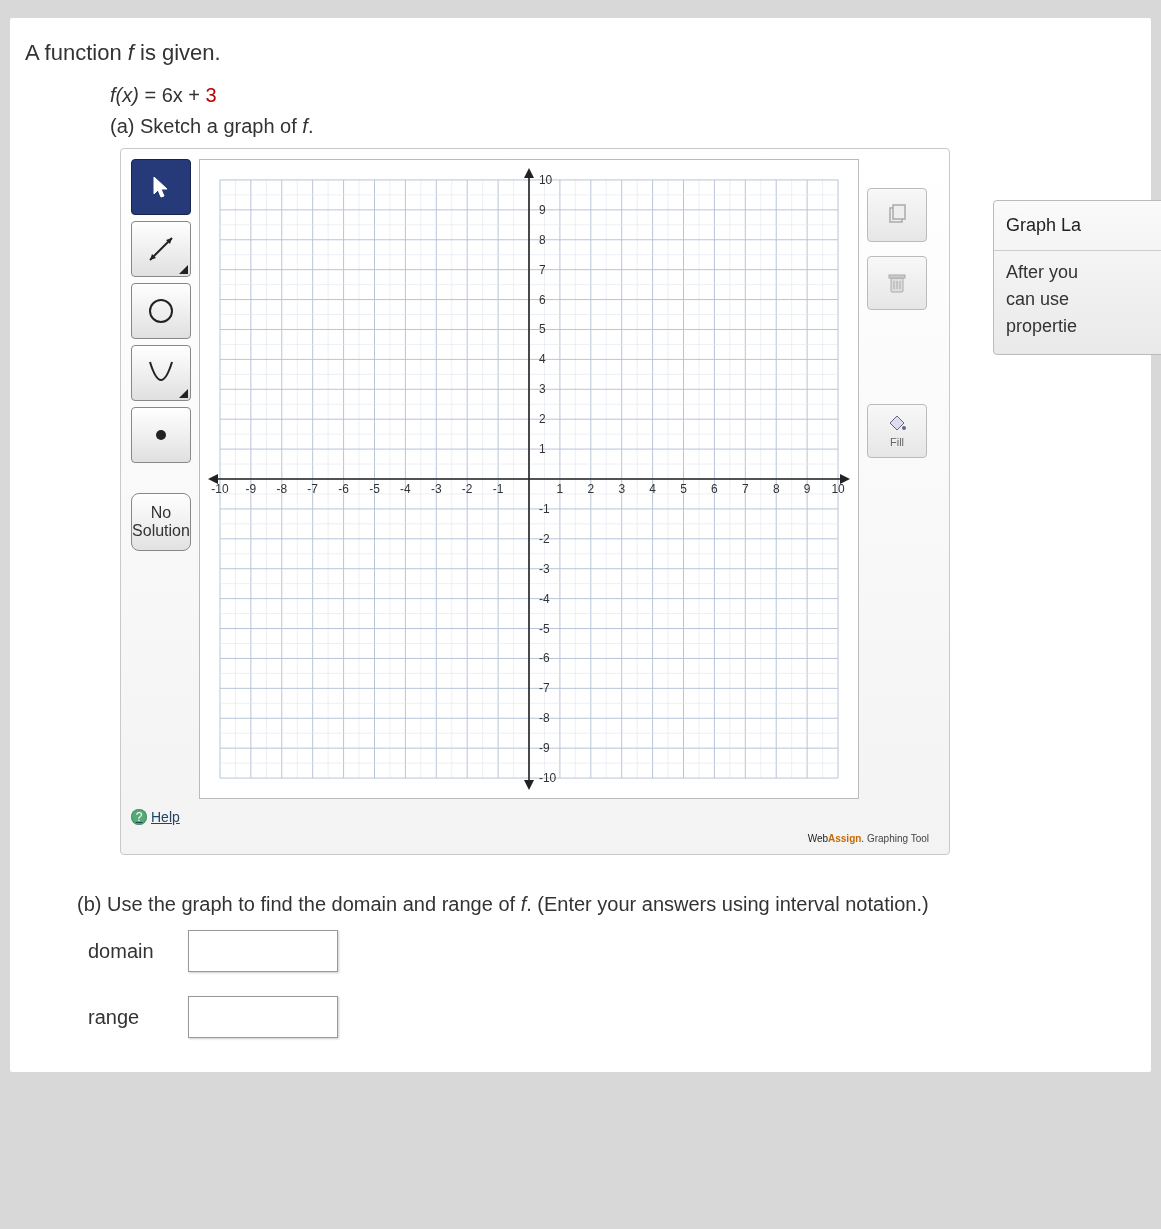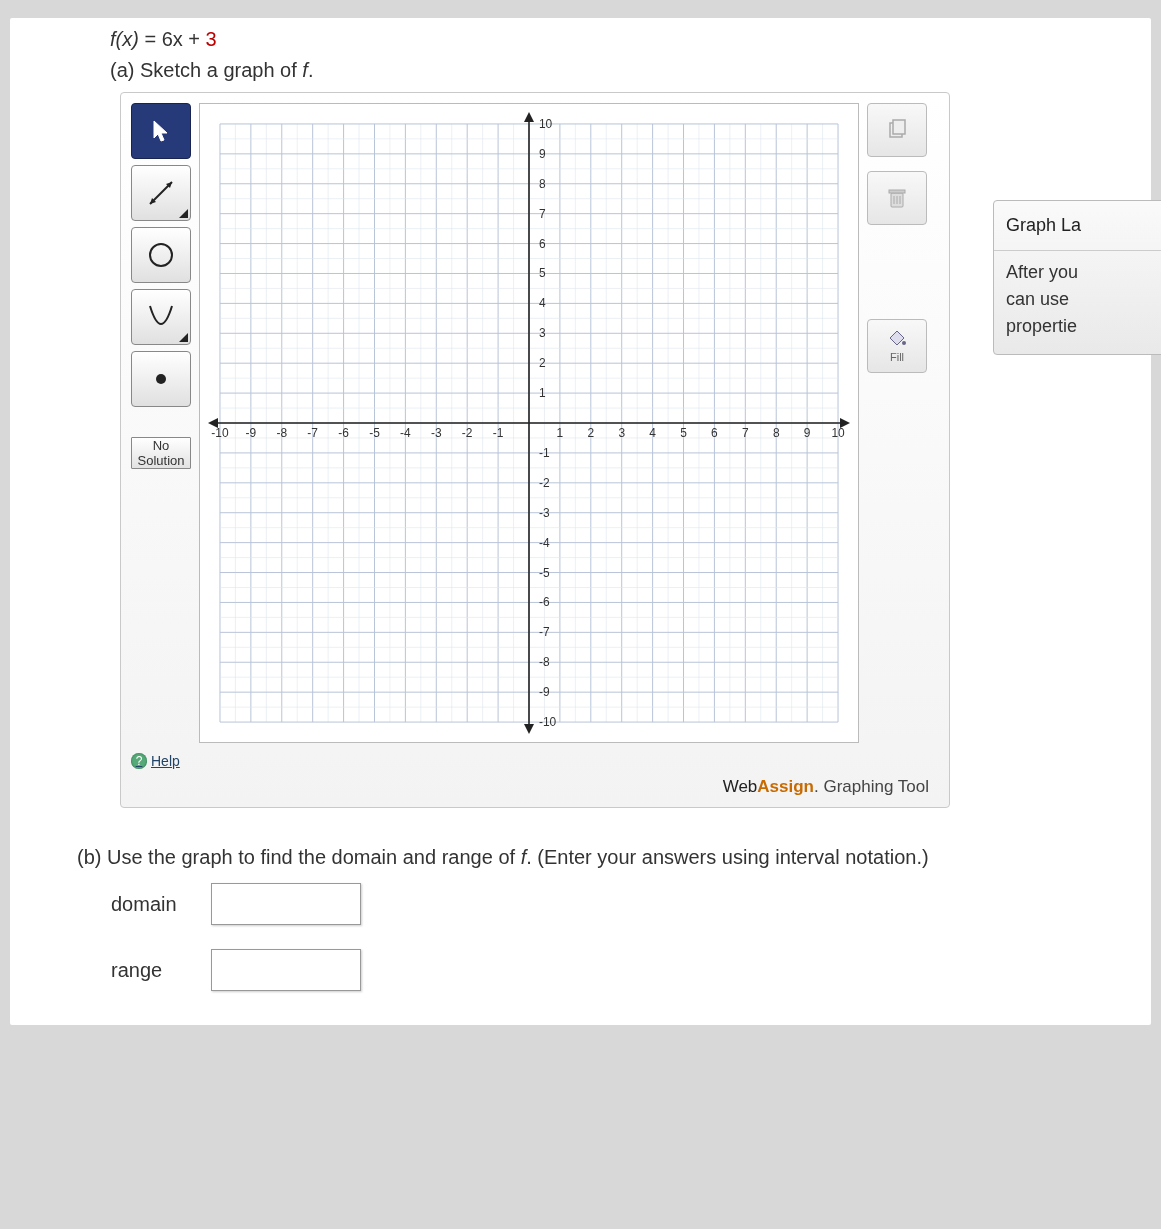--- a/index.html
+++ b/index.html
@@ -60,83 +60,86 @@
     border-color: #18244f;
   }
   .tool-corner {
     position: absolute;
     right: 2px; bottom: 2px;
     width: 0; height: 0;
     border-left: 9px solid transparent;
     border-bottom: 9px solid #222;
   }
   .tool-nosol {
-    width: 60px; height: 32px;
-    border: 1px solid #888; border-radius: 1px;
+    width: 60px; height: 58px;
+    border: 1px solid #888; border-radius: 8px;
     background: linear-gradient(#fff,#e2e2e2);
-    font-size: 13px; color: #333;
+    font-size: 16px; color: #333;
     display: flex; align-items: center; justify-content: center; text-align: center;
     margin-top: 24px; cursor: pointer;
   }
   .graph-area {
     width: 660px; height: 640px;
     border: 1px solid #bbb;
     background: #fff;
     position: relative;
     overflow: hidden;
   }
   .grid-svg { width: 100%; height: 100%; display: block; }
   .right-tools {
     width: 70px;
     margin-left: 8px;
-    display: flex; flex-direction: column; gap: 14px;
+    display: flex; flex-direction: column; gap: 14px; margin-top: 29px;
   }
   .rt-btn {
     width: 60px; height: 54px;
     border: 1px solid #bbb; border-radius: 4px;
     background: linear-gradient(#f8f8f8,#e6e6e6);
     display: flex; flex-direction: column; align-items: center; justify-content: center;
     font-size: 11px; color: #666; cursor: pointer;
     gap: 3px;
   }
   .fill-btn { margin-top: 80px; }
   .help-row { margin-top: 8px; }
   .help-link { color: #246; text-decoration: underline; font-size: 14px; display: inline-flex; align-items: center; gap: 4px; cursor: pointer;}
   .help-ico {
     display:inline-block; width:16px; height:16px; border-radius:50%;
     background:#5a7; color:#fff; font-size:12px; text-align:center; line-height:16px;
     box-shadow: inset 0 0 2px #264;
   }
-  .credit { text-align: right; font-size: 17px; margin-top: 8px; margin-right: 10px; color: #444;}
+  .credit { text-align: right; font-size: 10px; margin-top: 8px; margin-right: 10px; color: #444;}
   .credit .wa { color:#222; }
   .credit .wa b { color:#c96a00; font-weight:bold;}
   .side-panel {
     position: absolute;
     right: -30px;
     top: 182px;
     width: 188px;
     border: 1px solid #bbb;
     background: linear-gradient(#fafafa,#e9e9e9);
     border-radius: 4px 0 0 4px;
     font-size: 18px;
     overflow: hidden;
   }
   .sp-head { padding: 14px 12px; border-bottom: 1px solid #ccc; font-weight: 400; color:#222;}
   .sp-body { padding: 8px 12px 14px 12px; font-size: 18px; color:#333; line-height: 1.5;}
   .part-b { font-size: 20px; margin-left: 52px; margin-top: 38px; margin-bottom: 14px; }
   .part-b .fvar { font-style: italic; }
-  .ans-row { margin-left: 86px; display: flex; align-items: center; gap: 20px; margin-bottom: 24px;}
+  .ans-row { margin-left: 63px; display: flex; align-items: center; gap: 20px; margin-bottom: 24px;}
   .ans-label { font-size: 20px; width: 80px; }
   .ans-box { width: 150px; height: 42px; border: 1px solid #999; background: #fff; box-shadow: 1px 1px 2px rgba(0,0,0,.2);}
   .axis-num { font: 12px Arial; fill: #333; }
 </style>
 </head>
 <body>
 
 <div class="content-area">
+  <p class="q-intro">
+    <span>A function </span><span class="fvar">f</span><span> is given.</span>
+  </p>
   <p class="eq">
     <span class="fv">f(x)</span><span> = </span><span class="x6"><span>6x</span></span><span> + </span><span class="plus3">3</span>
   </p>
   <p class="part-a">
     <span>(a) Sketch a graph of </span><span class="fvar">f</span><span>.</span>
   </p>
 
   <div class="graph-panel">
     <div class="graph-row">
       <div class="toolbox">

